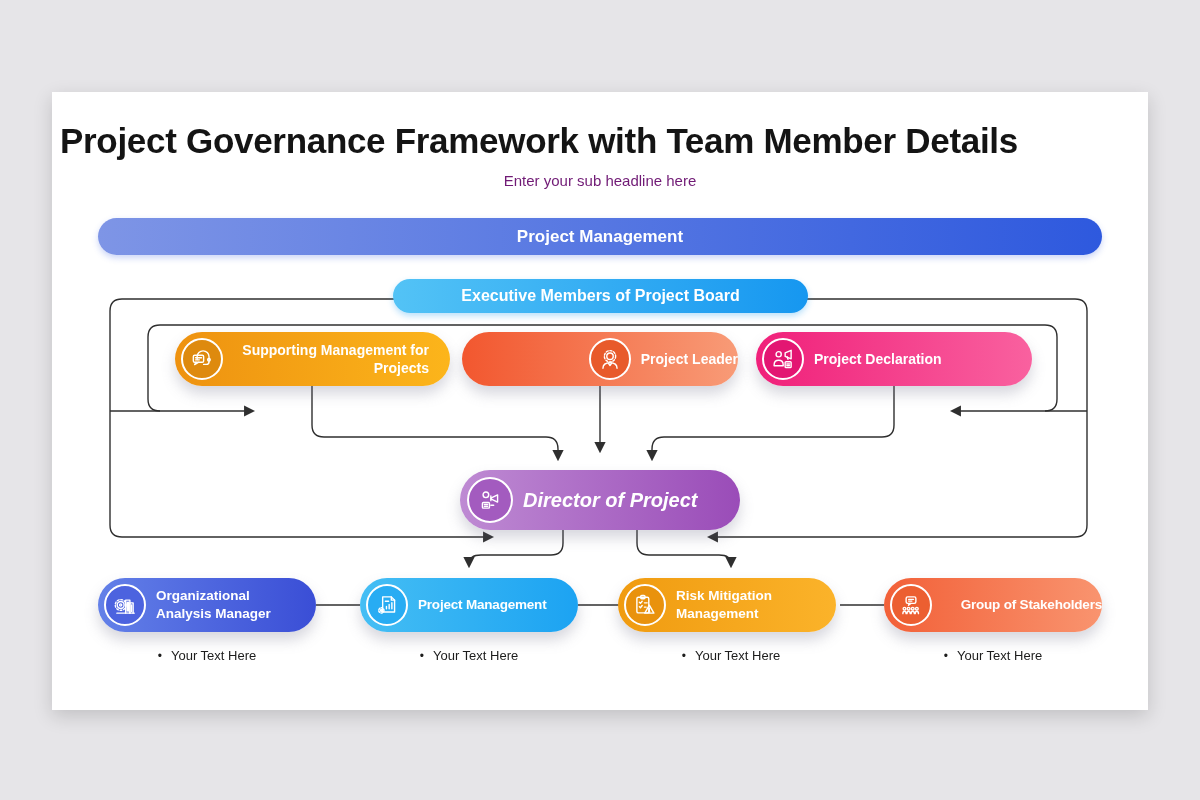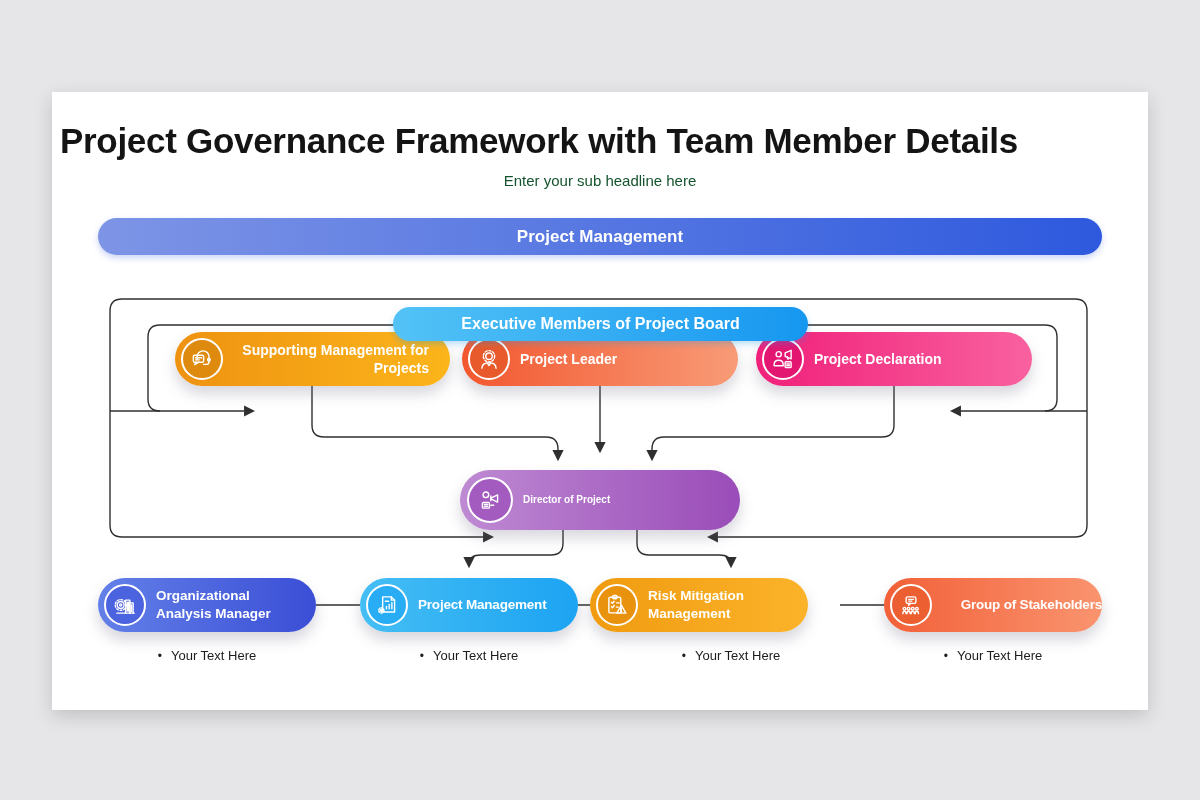--- a/index.html
+++ b/index.html
@@ -14,30 +14,30 @@
     position:absolute;left:52px;top:92px;width:1096px;height:618px;
     background:#ffffff;box-shadow:0 6px 18px rgba(0,0,0,.16);
   }
   .title{
     position:absolute;left:60px;top:119px;width:1080px;
     text-align:left;font-size:35px;line-height:44px;font-weight:600;
     color:#141414;letter-spacing:-.3px;z-index:2;
   }
   .subtitle{
     position:absolute;left:60px;top:172px;width:1080px;
-    text-align:center;font-size:15px;color:#14532d;font-weight:500;z-index:2;
+    text-align:center;font-size:15px;color:#701a75;font-weight:500;z-index:2;
   }
   .banner{
     position:absolute;color:#fff;display:flex;align-items:center;justify-content:center;
     font-weight:600;z-index:2;
   }
   .banner-pm{left:98px;top:218px;width:1004px;height:37px;border-radius:19px;
     font-size:17px;box-shadow:0 3px 6px rgba(46,89,222,.25);}
   .banner-exec{left:393px;top:279px;width:415px;height:34px;border-radius:17px;
-    font-size:16px;z-index:3;box-shadow:0 3px 6px rgba(22,151,240,.3);margin-top:28px;}
+    font-size:16px;z-index:3;box-shadow:0 3px 6px rgba(22,151,240,.3);}
   svg.connectors{position:absolute;inset:0;z-index:1;pointer-events:none;}
   .pill{
     position:absolute;height:54px;border-radius:27px;
     display:flex;align-items:center;gap:10px;padding-left:6px;box-sizing:border-box;
     z-index:2;box-shadow:0 8px 14px rgba(110,110,135,.28);
   }
   .pill .circle{
     flex:0 0 auto;width:42px;height:42px;border-radius:50%;
     border:2px solid #fff;display:flex;align-items:center;justify-content:center;
     box-sizing:border-box;
@@ -45,25 +45,25 @@
   .pill .circle svg{width:26px;height:26px;stroke:#fff;fill:none;
     stroke-width:1.3;stroke-linecap:round;stroke-linejoin:round;}
   .pill-label{color:#fff;font-size:14px;font-weight:600;line-height:1.32;}
   .nowrap{white-space:nowrap;}
   .pill-top1{left:175px;top:332px;width:275px;}
   .pill-top1 .pill-label{max-width:196px;}
   .pill-top2{left:462px;top:332px;width:276px;}
   .pill-top3{left:756px;top:332px;width:276px;}
   .pill-director{left:460px;top:470px;width:280px;height:60px;border-radius:30px;padding-left:7px;}
   .pill-director .circle{width:46px;height:46px;}
-  .pill-director .pill-label{font-size:10px;}
+  .pill-director .pill-label{font-size:20px;font-style:italic;}
   .pill-b1{left:98px;top:578px;width:218px;}
   .pill-b1 .pill-label{max-width:136px;font-size:13.5px;}
   .pill-b2{left:360px;top:578px;width:218px;}
-  .pill-b3{left:590px;top:578px;width:218px;}
+  .pill-b3{left:618px;top:578px;width:218px;}
   .pill-b3 .pill-label{max-width:122px;font-size:13.5px;}
   .pill-b4{left:884px;top:578px;width:218px;}
   .pill-b2 .pill-label,.pill-b4 .pill-label{font-size:13.5px;letter-spacing:-.2px;}
   .note{
     position:absolute;top:648px;width:218px;text-align:center;
     font-size:13px;color:#1c1c1c;font-weight:500;z-index:2;
   }
   .note .dot{margin-right:9px;font-size:12px;}
   .n1{left:98px;} .n2{left:360px;} .n3{left:622px;} .n4{left:884px;}
 </style>
@@ -113,21 +113,21 @@
         <path d="M7.5 12.5 V10 a5.5 5.5 0 0 1 11 0 v4.5 a2.5 2.5 0 0 1 -2.5 2.5 h-2.5"></path>
         <circle cx="18.4" cy="12.8" r="1.2"></circle>
         <rect x="4" y="8.5" width="9.5" height="6.5" rx="1.2"></rect>
         <path d="M6.5 15 l-1.3 2.2 L9 15"></path>
         <path d="M6 10.8 h5.5 M6 12.8 h3.5"></path>
       </svg>
     </span>
     <span class="pill-label">Supporting Management for Projects</span>
   </div>
 
-  <div class="pill pill-top2" style="background: linear-gradient(90deg, rgb(242, 87, 47), rgb(248, 155, 119));">
+  <div class="pill pill-top2" style="background: linear-gradient(90deg, rgb(242, 87, 47), rgb(248, 155, 119)); justify-content: flex-end;">
     <span class="circle" style="background-color: rgb(232, 90, 43);">
       <svg viewBox="0 0 24 24">
         <circle cx="12" cy="9.5" r="3"></circle>
         <circle cx="12" cy="9.5" r="5.2" stroke-dasharray="1.8 1.6"></circle>
         <path d="M5.5 20.5 c0-3.6 2.8-5 6.5-5 s6.5 1.4 6.5 5"></path>
         <path d="M10.4 15.8 L12 18 l1.6-2.2"></path>
       </svg>
     </span>
     <span class="pill-label nowrap">Project Leader</span>
   </div>

